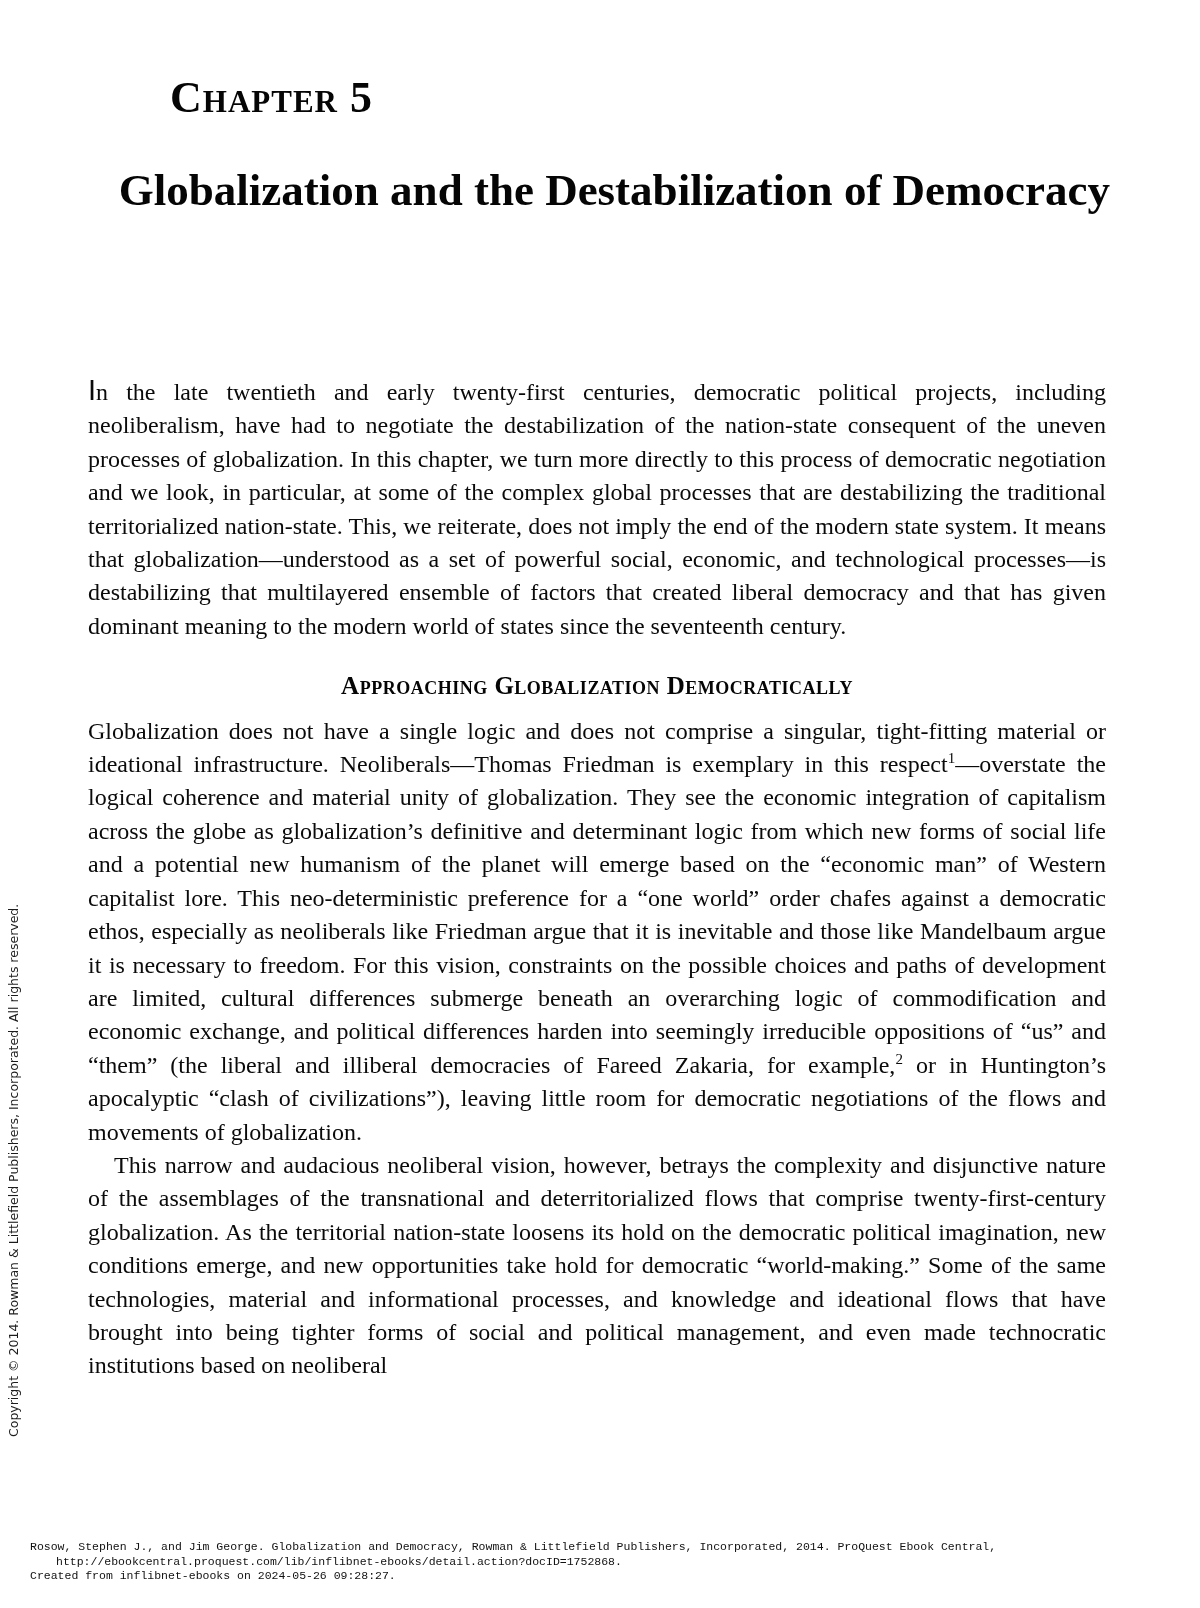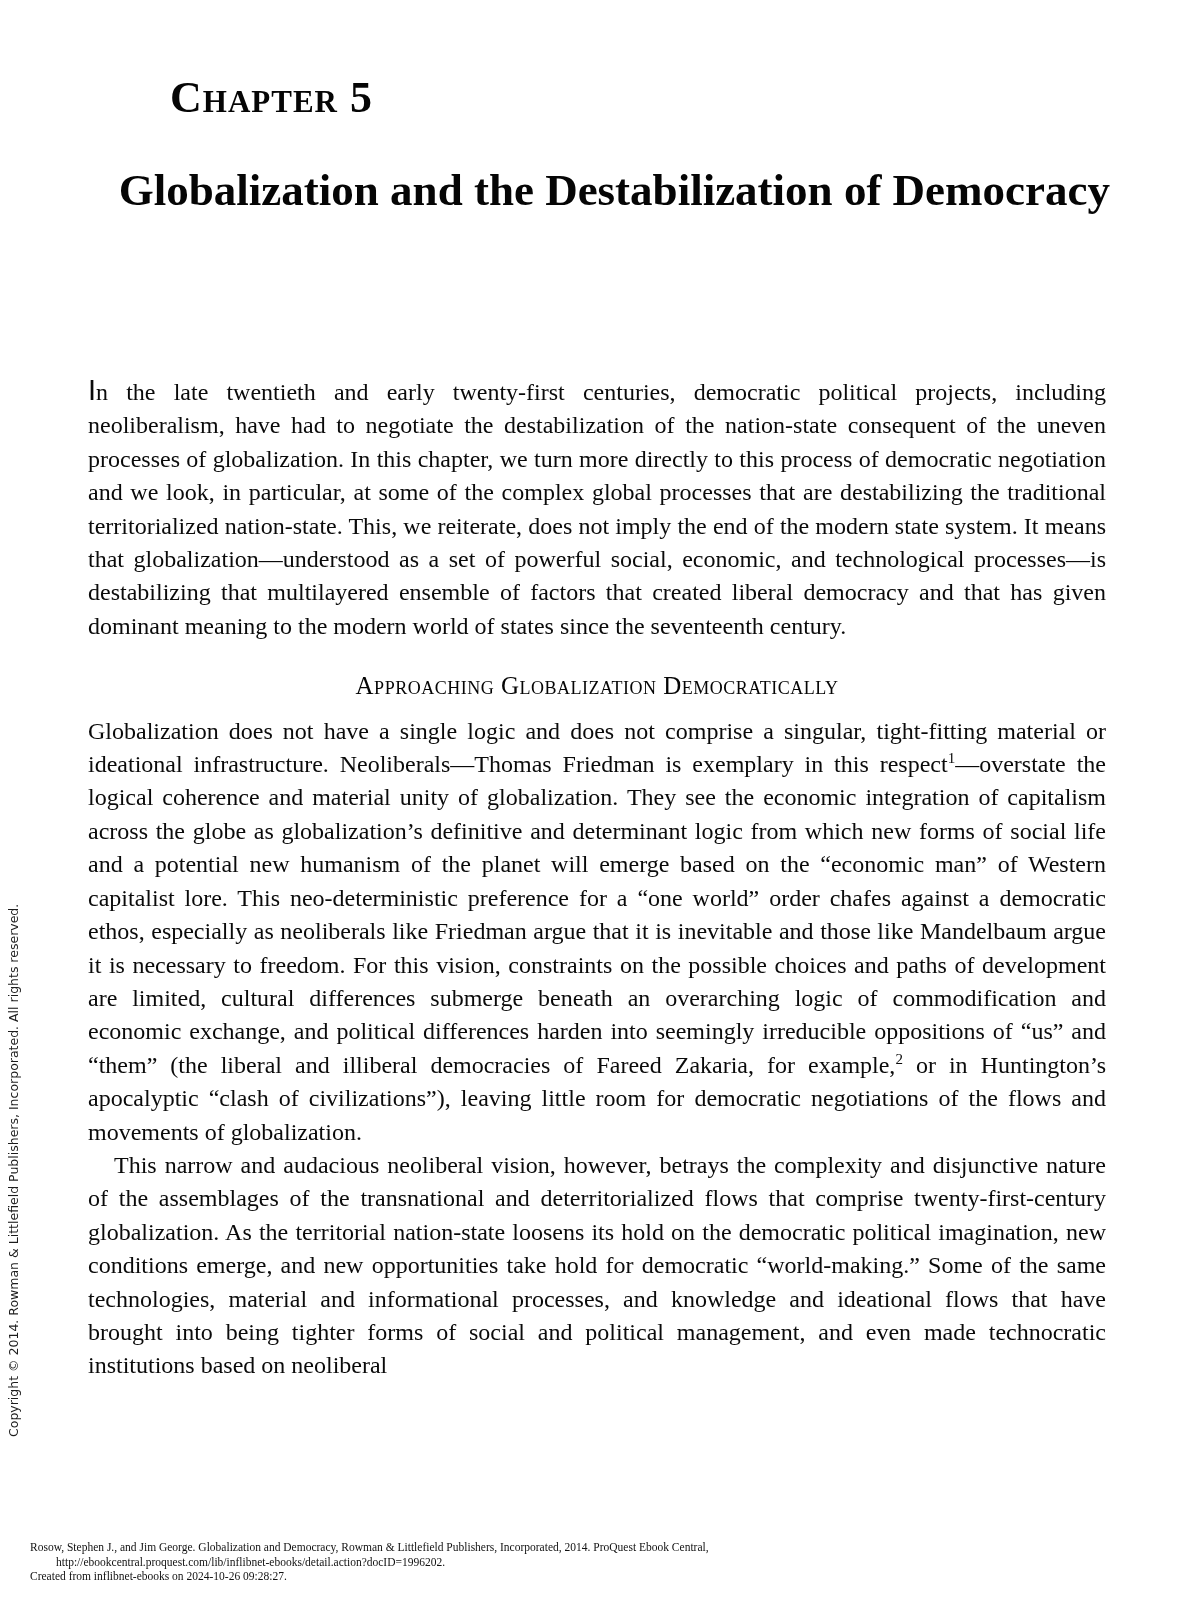--- a/index.html
+++ b/index.html
@@ -56,21 +56,21 @@
   }
   .para-first::first-letter {
     font-family: "Liberation Sans", "DejaVu Sans", sans-serif;
     font-size: 29px;
     font-weight: 400;
   }
   .section-heading {
     margin-top: 26px !important;
     margin-bottom: 12px !important;
     text-align: center;
-    font-weight: normal;
+    font-weight: bold;
     font-variant: small-caps;
     font-size: 25px;
     letter-spacing: 0.5px;
     color: #050505;
   }
   .para-indent {
     text-indent: 26px;
   }
   sup.footnote-ref {
     font-size: 15px;
@@ -90,21 +90,21 @@
     font-size: 12.5px;
     color: #1c1c1c;
   }
 
   
   .footer-citation {
     position: absolute;
     top: 1540px;
     left: 30px;
     width: 1100px;
-    font-family: Liberation Serif, serif;
+    font-family: Liberation Mono, monospace;
     font-size: 11.5px;
     line-height: 14.5px;
     color: #111111;
   }
   .footer-citation .cite-line2 {
     padding-left: 26px;
   }
 </style>
 </head>
 <body>
@@ -124,17 +124,17 @@
     <p><span>Globalization does not have a single logic and does not comprise a singular, tight-fitting material or ideational infrastructure. Neoliberals—Thomas Friedman is exemplary in this respect</span><sup class="footnote-ref">1</sup><span>—overstate the logical coherence and material unity of globalization. They see the economic integration of capitalism across the globe as globalization’s definitive and determinant logic from which new forms of social life and a potential new humanism of the planet will emerge based on the “economic man” of Western capitalist lore. This neo-deterministic preference for a “one world” order chafes against a democratic ethos, especially as neoliberals like Friedman argue that it is inevitable and those like Mandelbaum argue it is necessary to freedom. For this vision, constraints on the possible choices and paths of development are limited, cultural differences submerge beneath an overarching logic of commodification and economic exchange, and political differences harden into seemingly irreducible oppositions of “us” and “them” (the liberal and illiberal democracies of Fareed Zakaria, for example,</span><sup class="footnote-ref">2</sup><span> or in Huntington’s apocalyptic “clash of civilizations”), leaving little room for democratic negotiations of the flows and movements of globalization.</span></p>
 
     <p class="para-indent">This narrow and audacious neoliberal vision, however, betrays the complexity and disjunctive nature of the assemblages of the transnational and deterritorialized flows that comprise twenty-first-century globalization. As the territorial nation-state loosens its hold on the democratic political imagination, new conditions emerge, and new opportunities take hold for democratic “world-making.” Some of the same technologies, material and informational processes, and knowledge and ideational flows that have brought into being tighter forms of social and political management, and even made technocratic institutions based on neoliberal</p>
 
   </div>
 
   <div class="copyright-strip">Copyright © 2014. Rowman &amp; Littlefield Publishers, Incorporated. All rights reserved.</div>
 
   <div class="footer-citation">
     <div class="cite-line1">Rosow, Stephen J., and Jim George. Globalization and Democracy, Rowman &amp; Littlefield Publishers, Incorporated, 2014. ProQuest Ebook Central,</div>
-    <div class="cite-line2">http://ebookcentral.proquest.com/lib/inflibnet-ebooks/detail.action?docID=1996202.</div>
-    <div class="cite-line3">Created from inflibnet-ebooks on 2024-10-26 09:28:27.</div>
+    <div class="cite-line2">http://ebookcentral.proquest.com/lib/inflibnet-ebooks/detail.action?docID=1752868.</div>
+    <div class="cite-line3">Created from inflibnet-ebooks on 2024-05-26 09:28:27.</div>
   </div>
 
 </div>
 
 </body></html>

